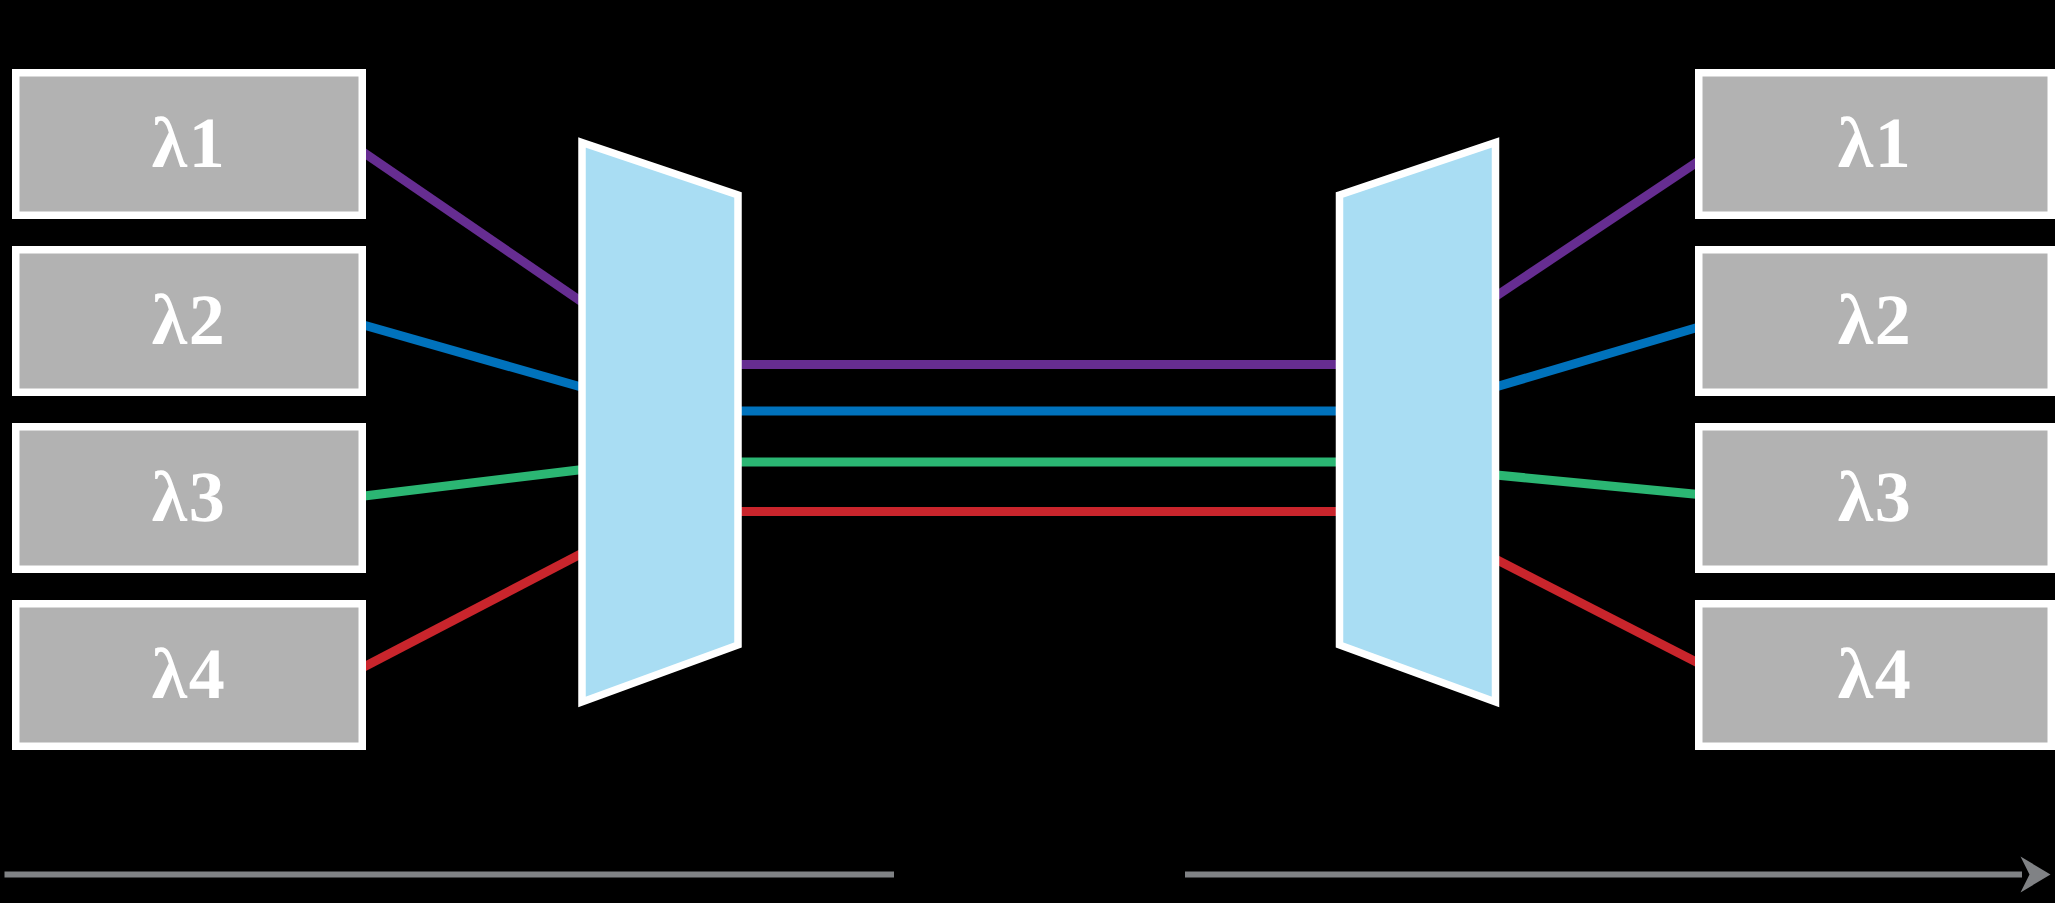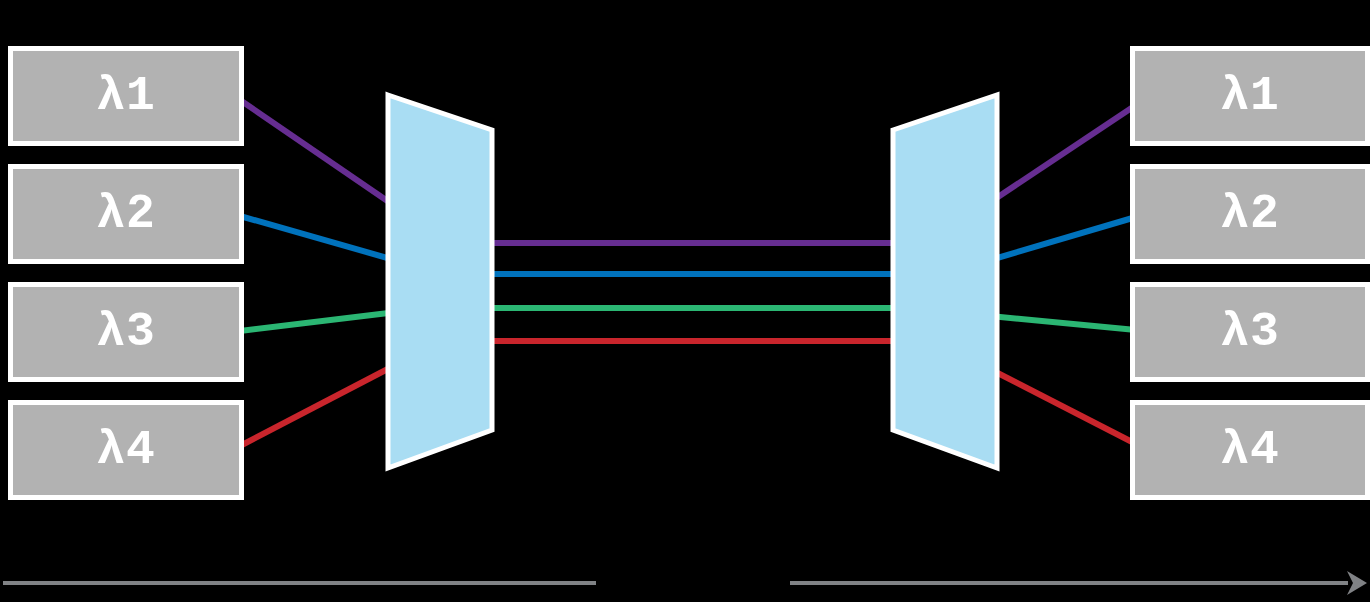--- a/index.html
+++ b/index.html
@@ -6,21 +6,21 @@
     margin: 0;
     padding: 0;
     background: #000;
   }
   .stage {
     position: relative;
     width: 1370px;
     height: 602px;
     background: var(--bg, #000);
     overflow: hidden;
-    font-family: Liberation Mono, monospace;
+    font-family: Liberation Serif, serif;
   }
   .stage svg {
     position: absolute;
     left: 0;
     top: 0;
     display: block;
   }
   .box {
     position: absolute;
     box-sizing: border-box;

